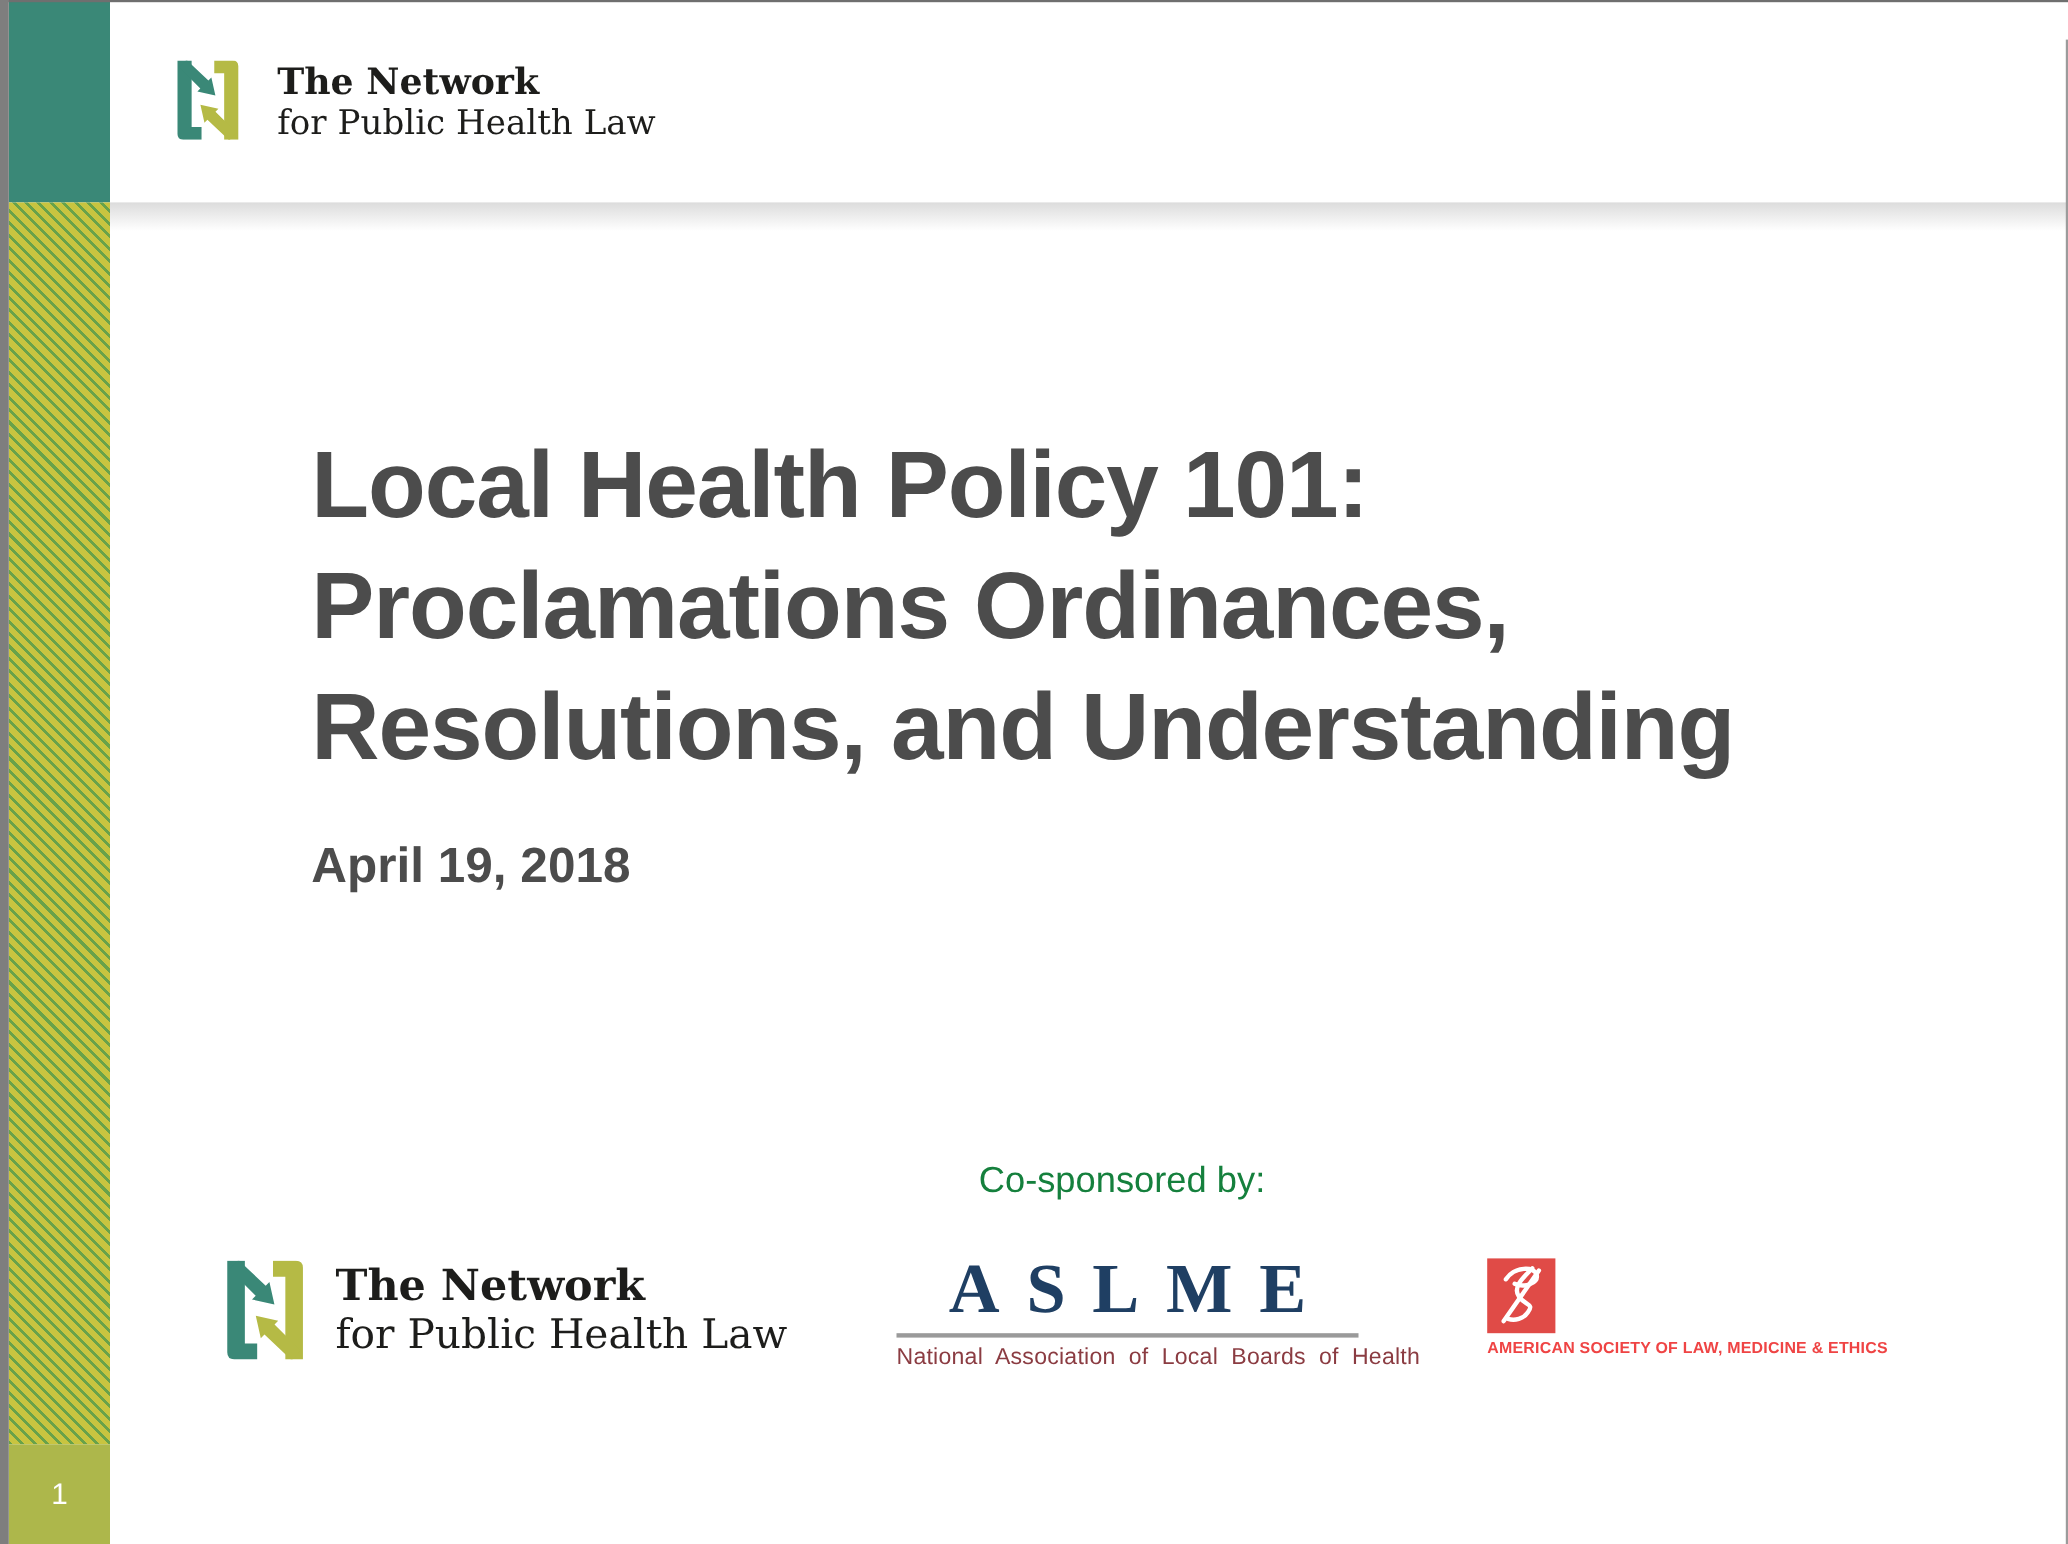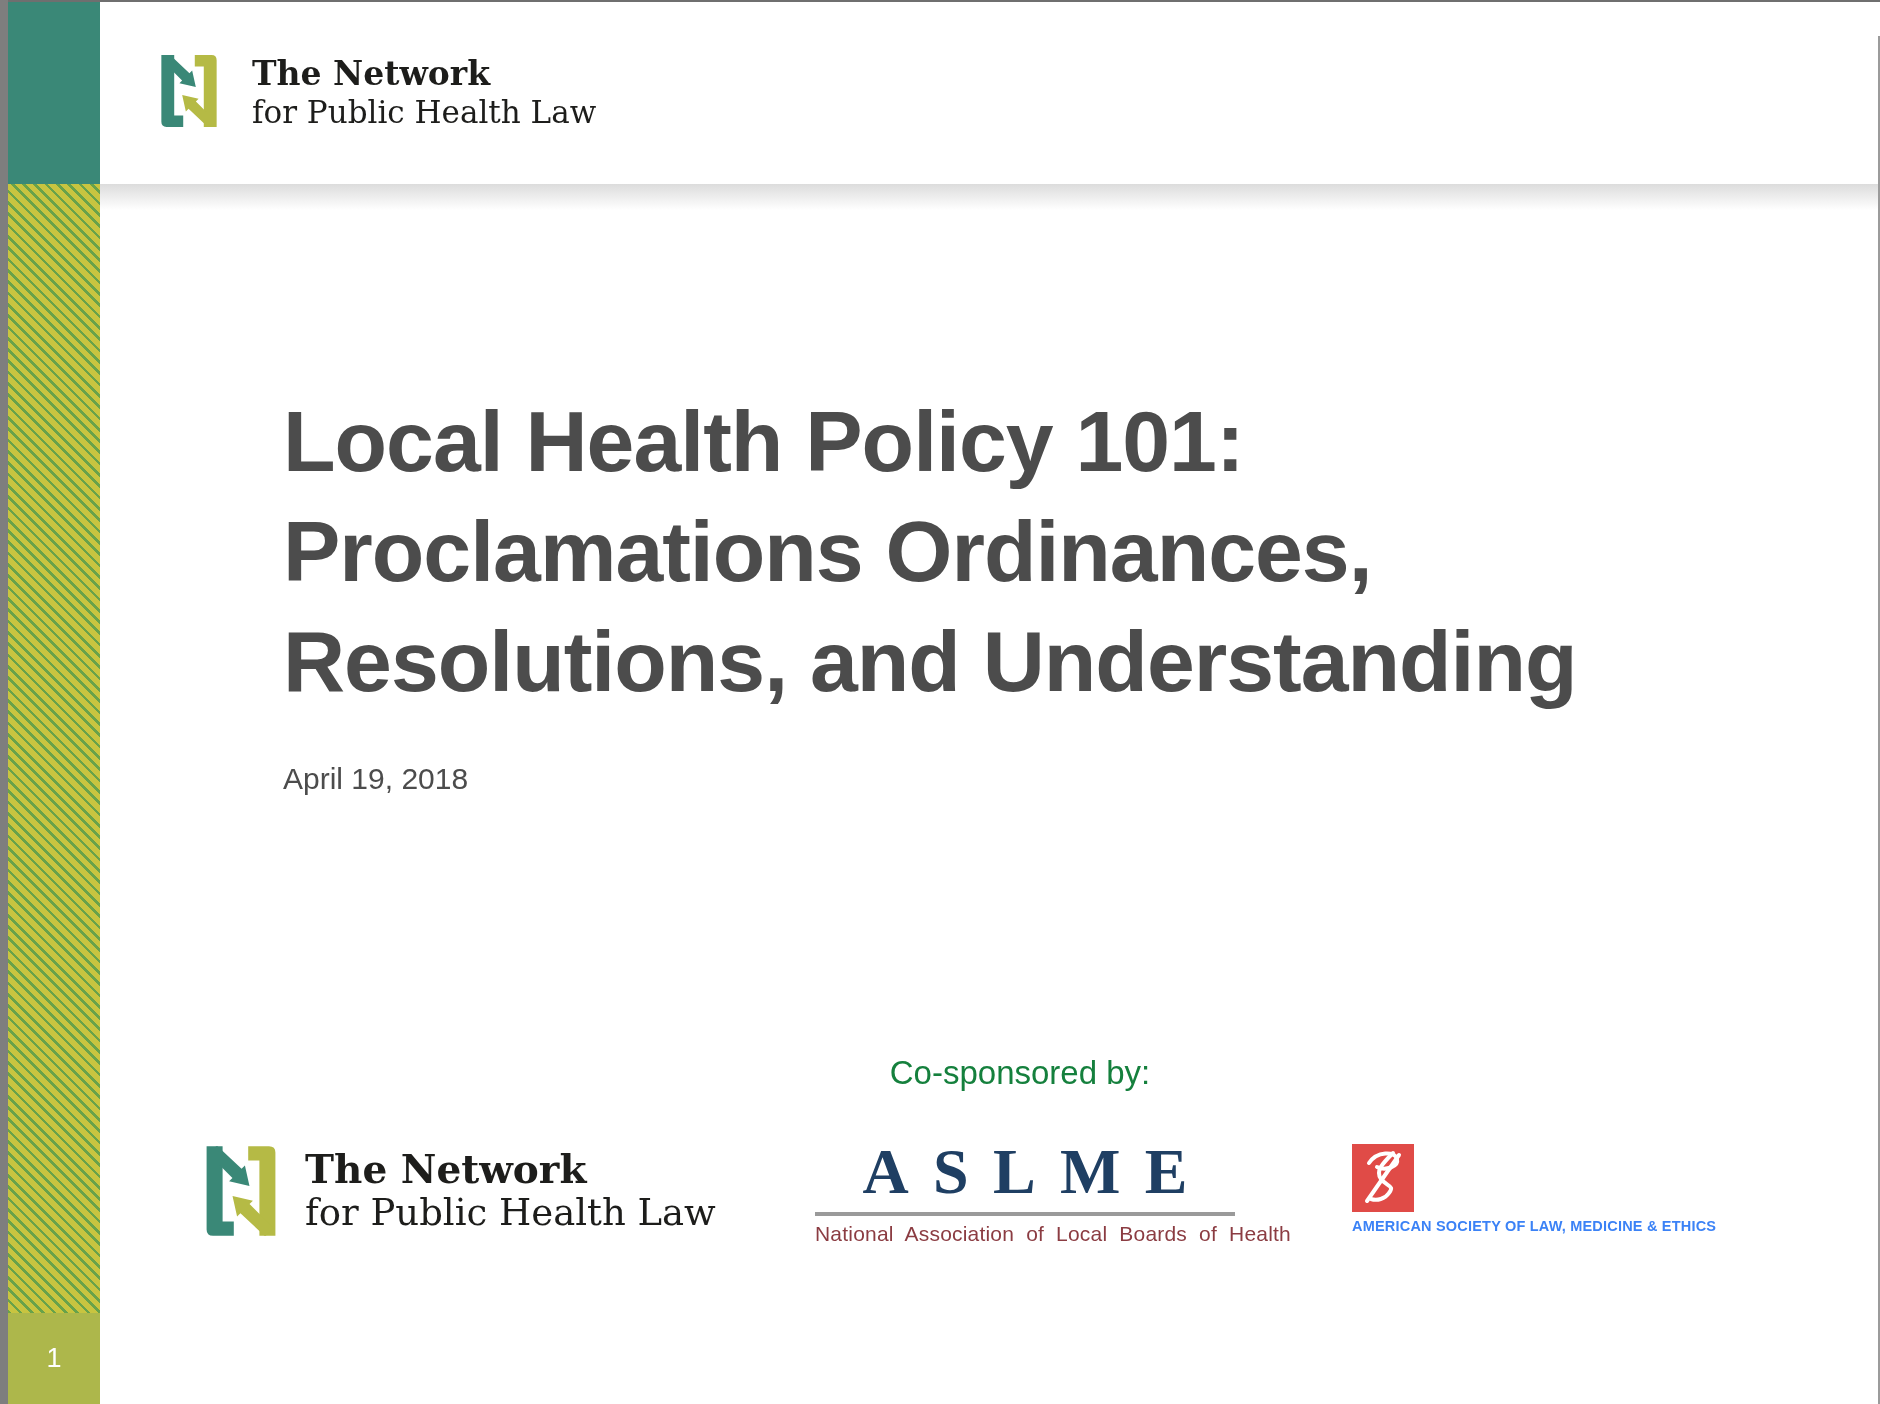--- a/index.html
+++ b/index.html
@@ -43,21 +43,21 @@
 
   
   .main{position:absolute;left:100px;top:184px;right:2px;bottom:0;background:#fff;z-index:8;}
   .slide-title{
     position:absolute;left:183px;top:202px;width:1480px;
     color:var(--title-gray,#4c4c4c);font-weight:bold;font-size:86px;line-height:110px;
     letter-spacing:-1px;
   }
   .slide-date{
     position:absolute;left:183px;top:578px;
-    color:var(--title-gray,#4c4c4c);font-weight:normal;font-size:30px;line-height:1.1;
+    color:var(--title-gray,#4c4c4c);font-weight:bold;font-size:45px;line-height:1.1;
   }
   .cosponsor{
     position:absolute;left:705px;top:871px;width:430px;text-align:center;
     color:#15803d;font-size:33px;line-height:1.1;font-weight:normal;
   }
 
   
   .logo-network{position:absolute;left:105px;top:962px;display:flex;align-items:center;}
   .logo-network .ntext{margin-left:28px;color:#1d1d1b;font-family:"DejaVu Serif","Liberation Serif",serif;}
   .logo-network .ntext .bold-line{font-weight:bold;font-size:39px;line-height:1.15;}
@@ -79,21 +79,21 @@
   .aslme-row{display:flex;align-items:flex-start;}
   .aslme-mark{
     width:62px;height:68px;background:var(--aslme-red,#e04b47);
     display:flex;align-items:center;justify-content:center;flex:0 0 auto;
   }
   .aslme-word{
     color:#121212;font-weight:bold;font-size:76px;line-height:64px;
     letter-spacing:-2px;margin-left:4px;margin-top:2px;
   }
   .aslme-tagline{
-    margin-top:7px;color:#3b82f6;font-weight:bold;font-size:14.5px;line-height:1;
+    margin-top:7px;color:#ef4444;font-weight:bold;font-size:14.5px;line-height:1;
     letter-spacing:0.2px;white-space:nowrap;
   }
 </style>
 </head>
 <body>
 
 <div class="stage">
 
   <div class="edge-top"></div>
   <div class="edge-left"></div>

